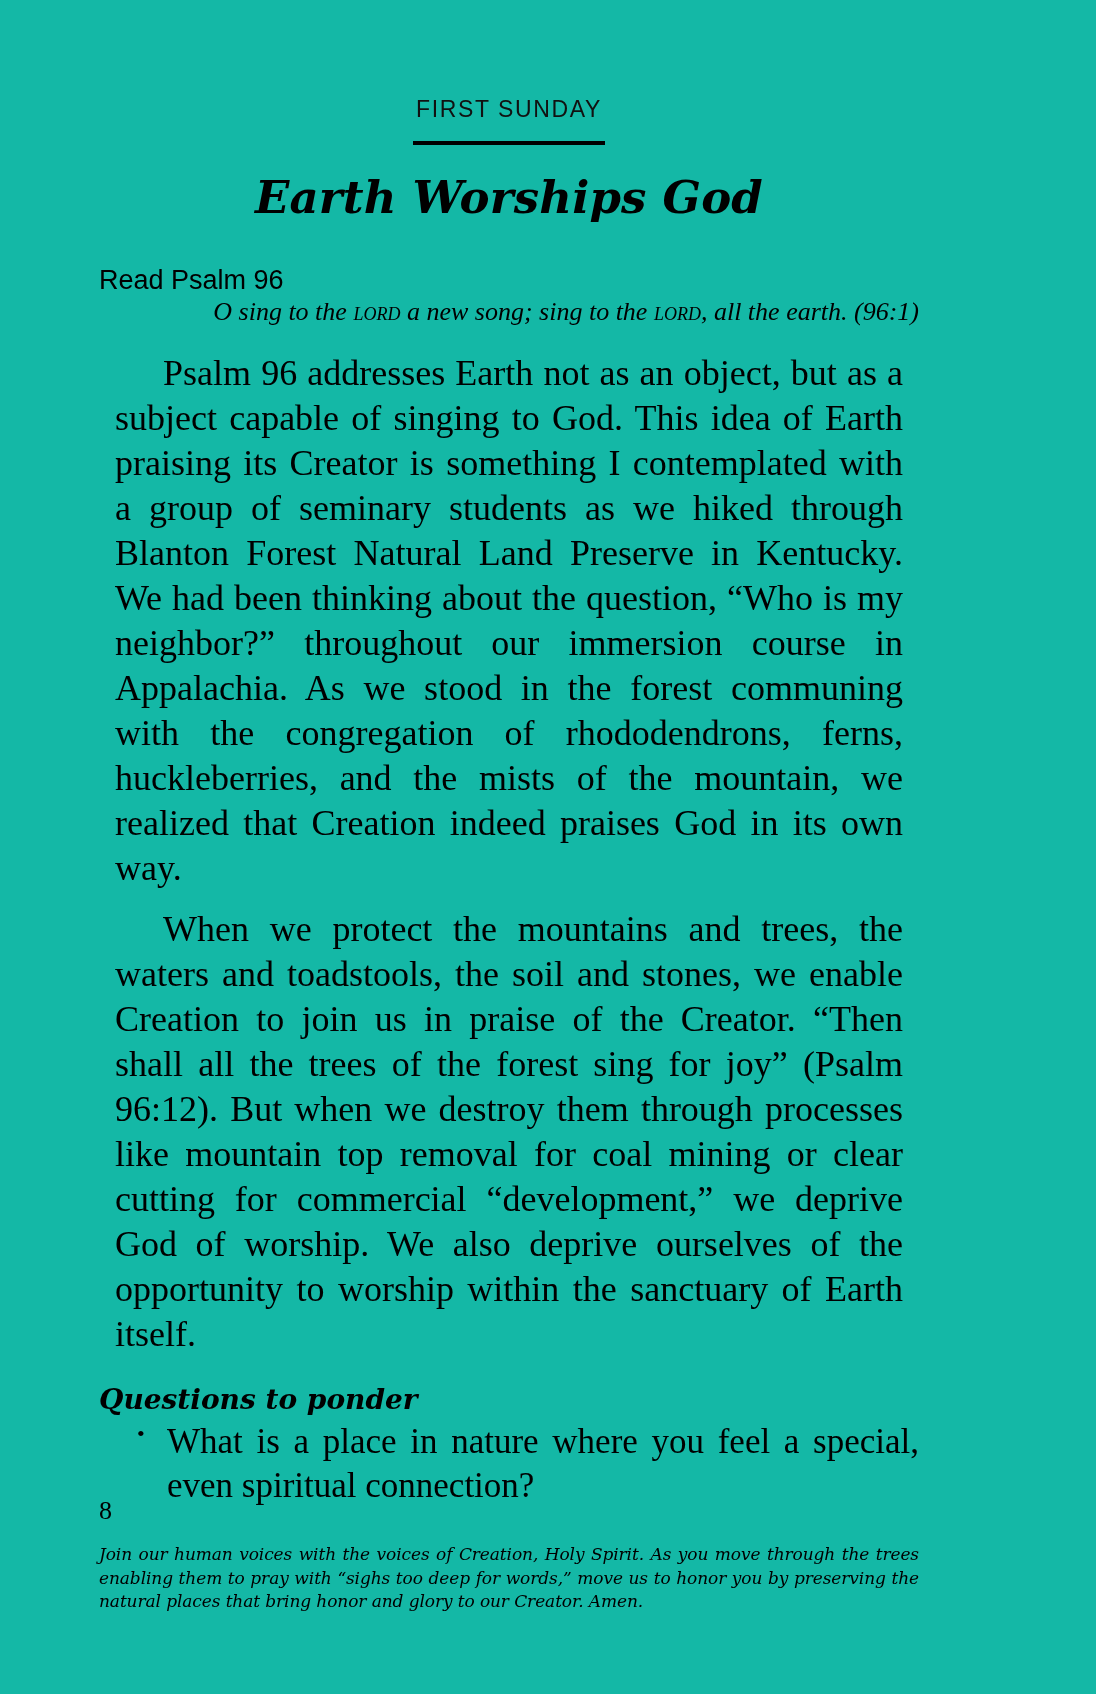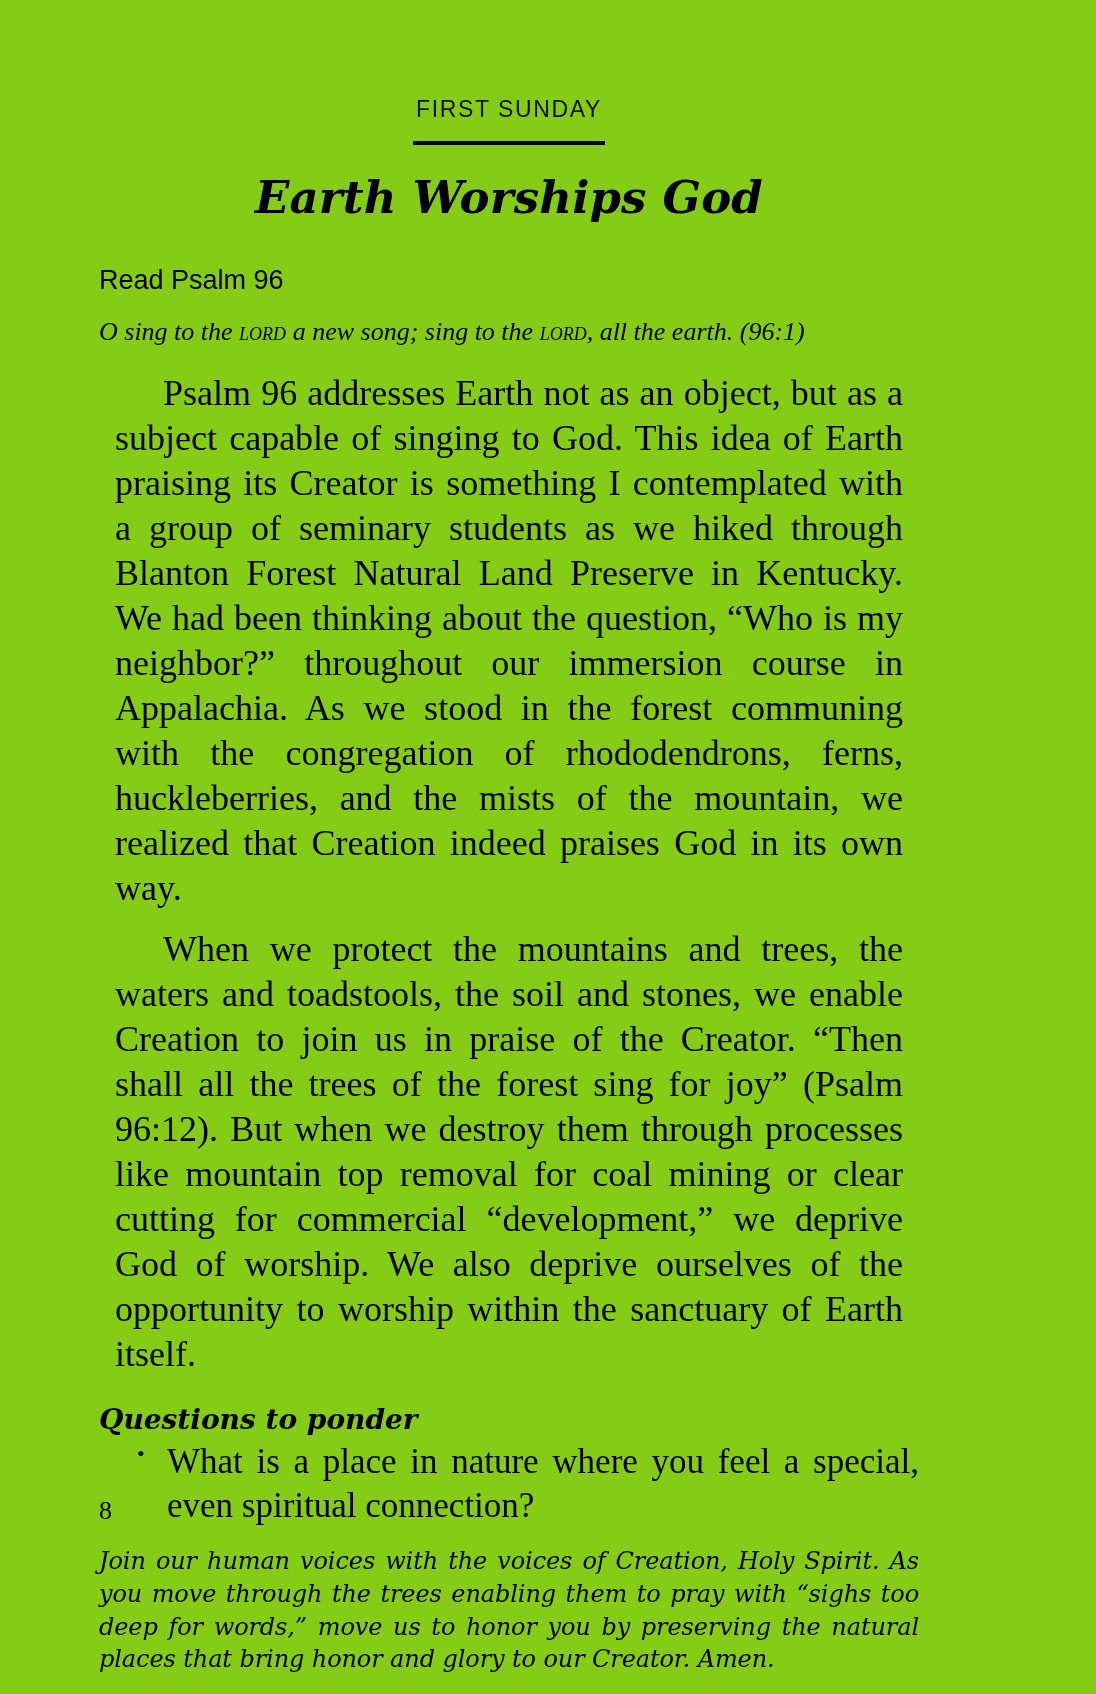--- a/index.html
+++ b/index.html
@@ -4,21 +4,21 @@
 <style>
   html, body {
     margin: 0;
     padding: 0;
     background: #ffffff;
   }
   .page {
     position: relative;
     width: 1096px;
     height: 1694px;
-    background: #84cc16;
+    background: #14b8a6;
     margin: 0 auto;
     box-sizing: border-box;
     padding: 2px;
     overflow: hidden;
     color: #000000;
   }
   .content {
     position: absolute;
     left: 99px;
     top: 0;
@@ -63,22 +63,22 @@
     font-size: 27px;
     margin-top: 40px;
     line-height: 1.2;
   }
 
   
   .verse {
     font-family: "Liberation Serif", "DejaVu Serif", serif;
     font-style: italic;
     font-size: 26px;
-    margin-top: 20px;
     line-height: 1.25;
+    text-align: right;
   }
   .smallcaps {
     font-variant: small-caps;
     text-transform: lowercase;
   }
 
   
   p.body {
     font-family: "Liberation Serif", "DejaVu Serif", serif;
     font-size: 36px;
@@ -122,24 +122,24 @@
     position: absolute;
     left: 38px;
     top: 0;
     font-size: 22px;
   }
 
   
   .prayer {
     font-family: "DejaVu Serif", "Liberation Serif", serif;
     font-style: italic;
-    font-size: 24px;
+    font-size: 17px;
     line-height: 1.36;
     text-align: justify;
-    margin-top: 18px;
+    margin-top: 36px;
     letter-spacing: -0.1px;
   }
 
   
   .folio {
     position: absolute;
     left: 99px;
     top: 1496px;
     font-family: "Liberation Serif", "DejaVu Serif", serif;
     font-size: 26px;

